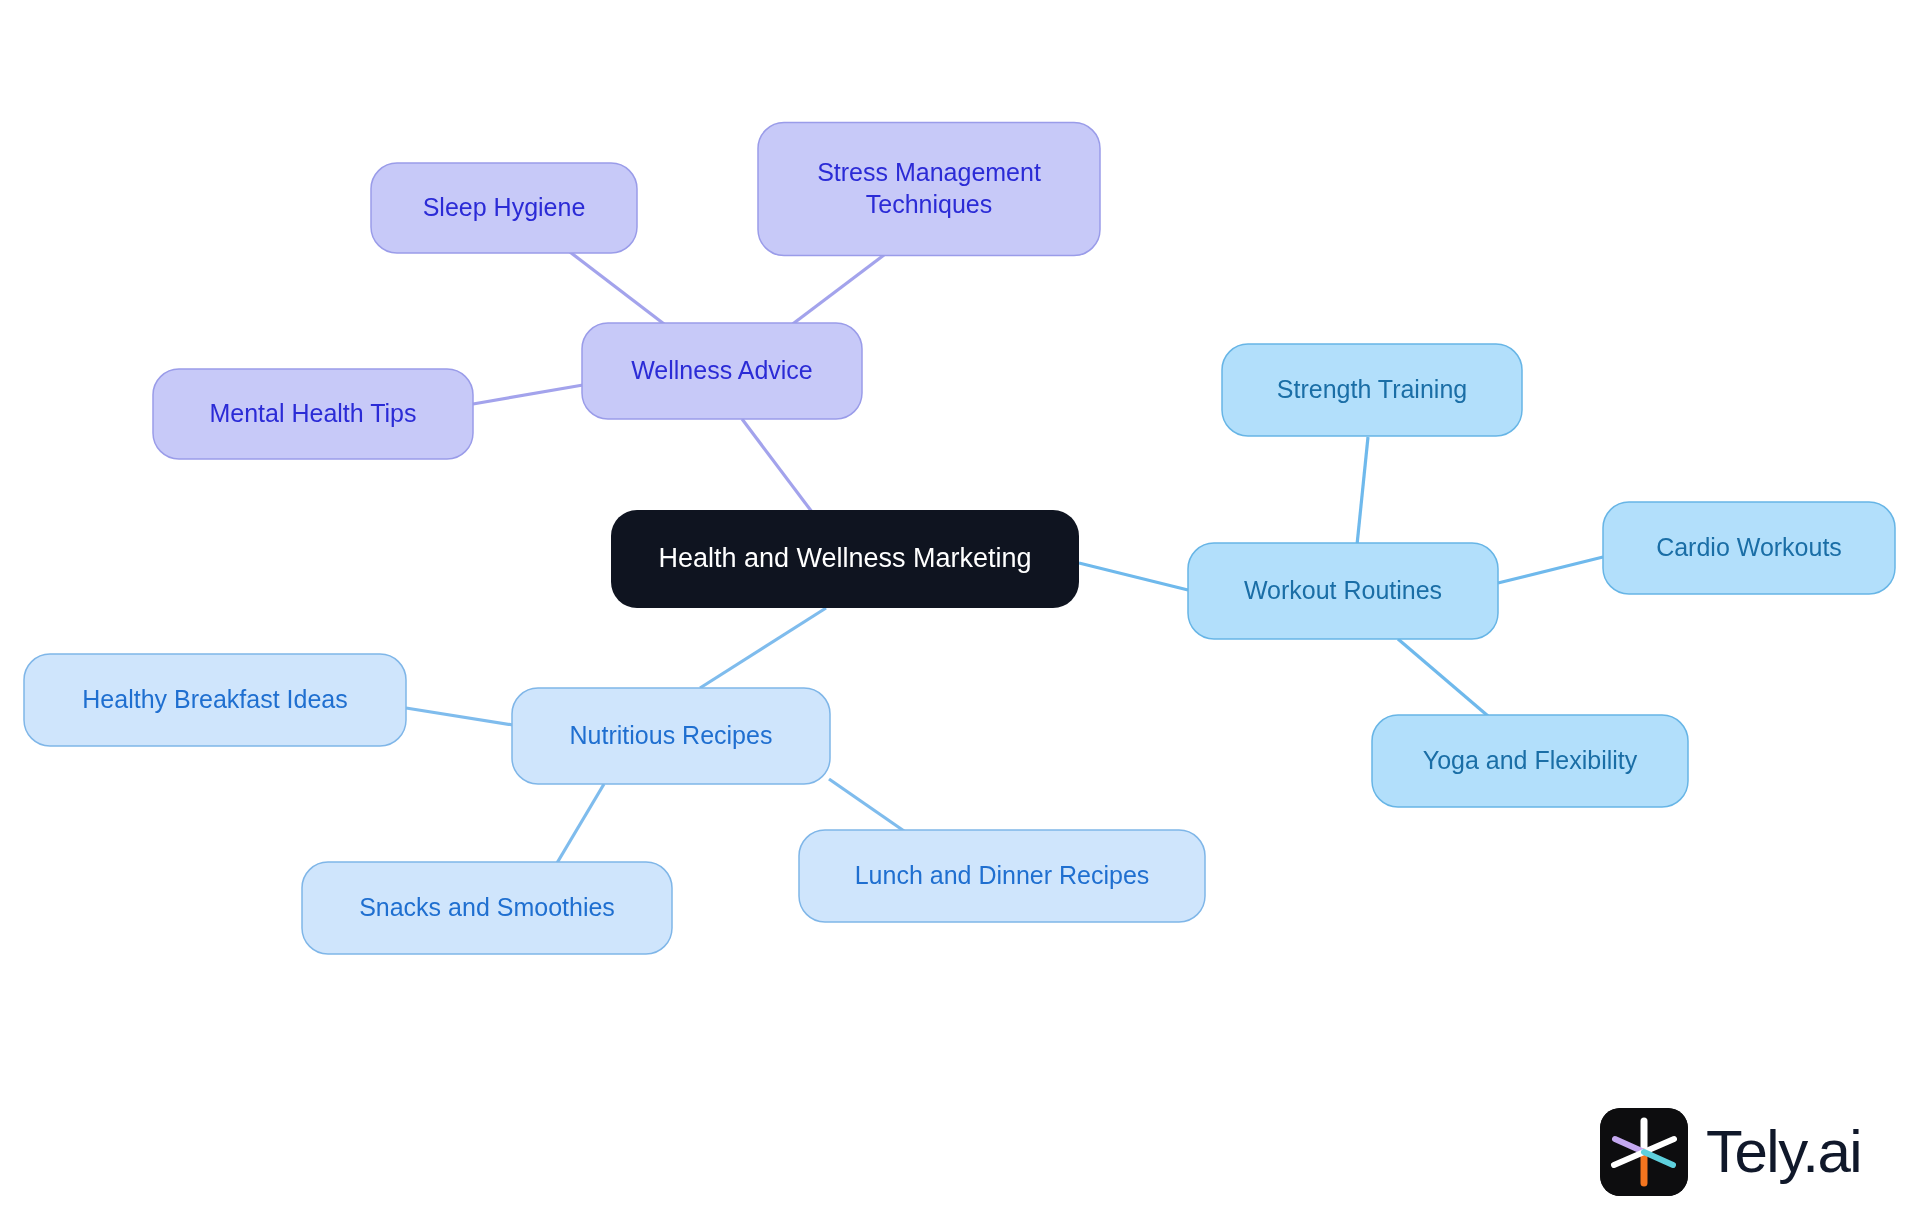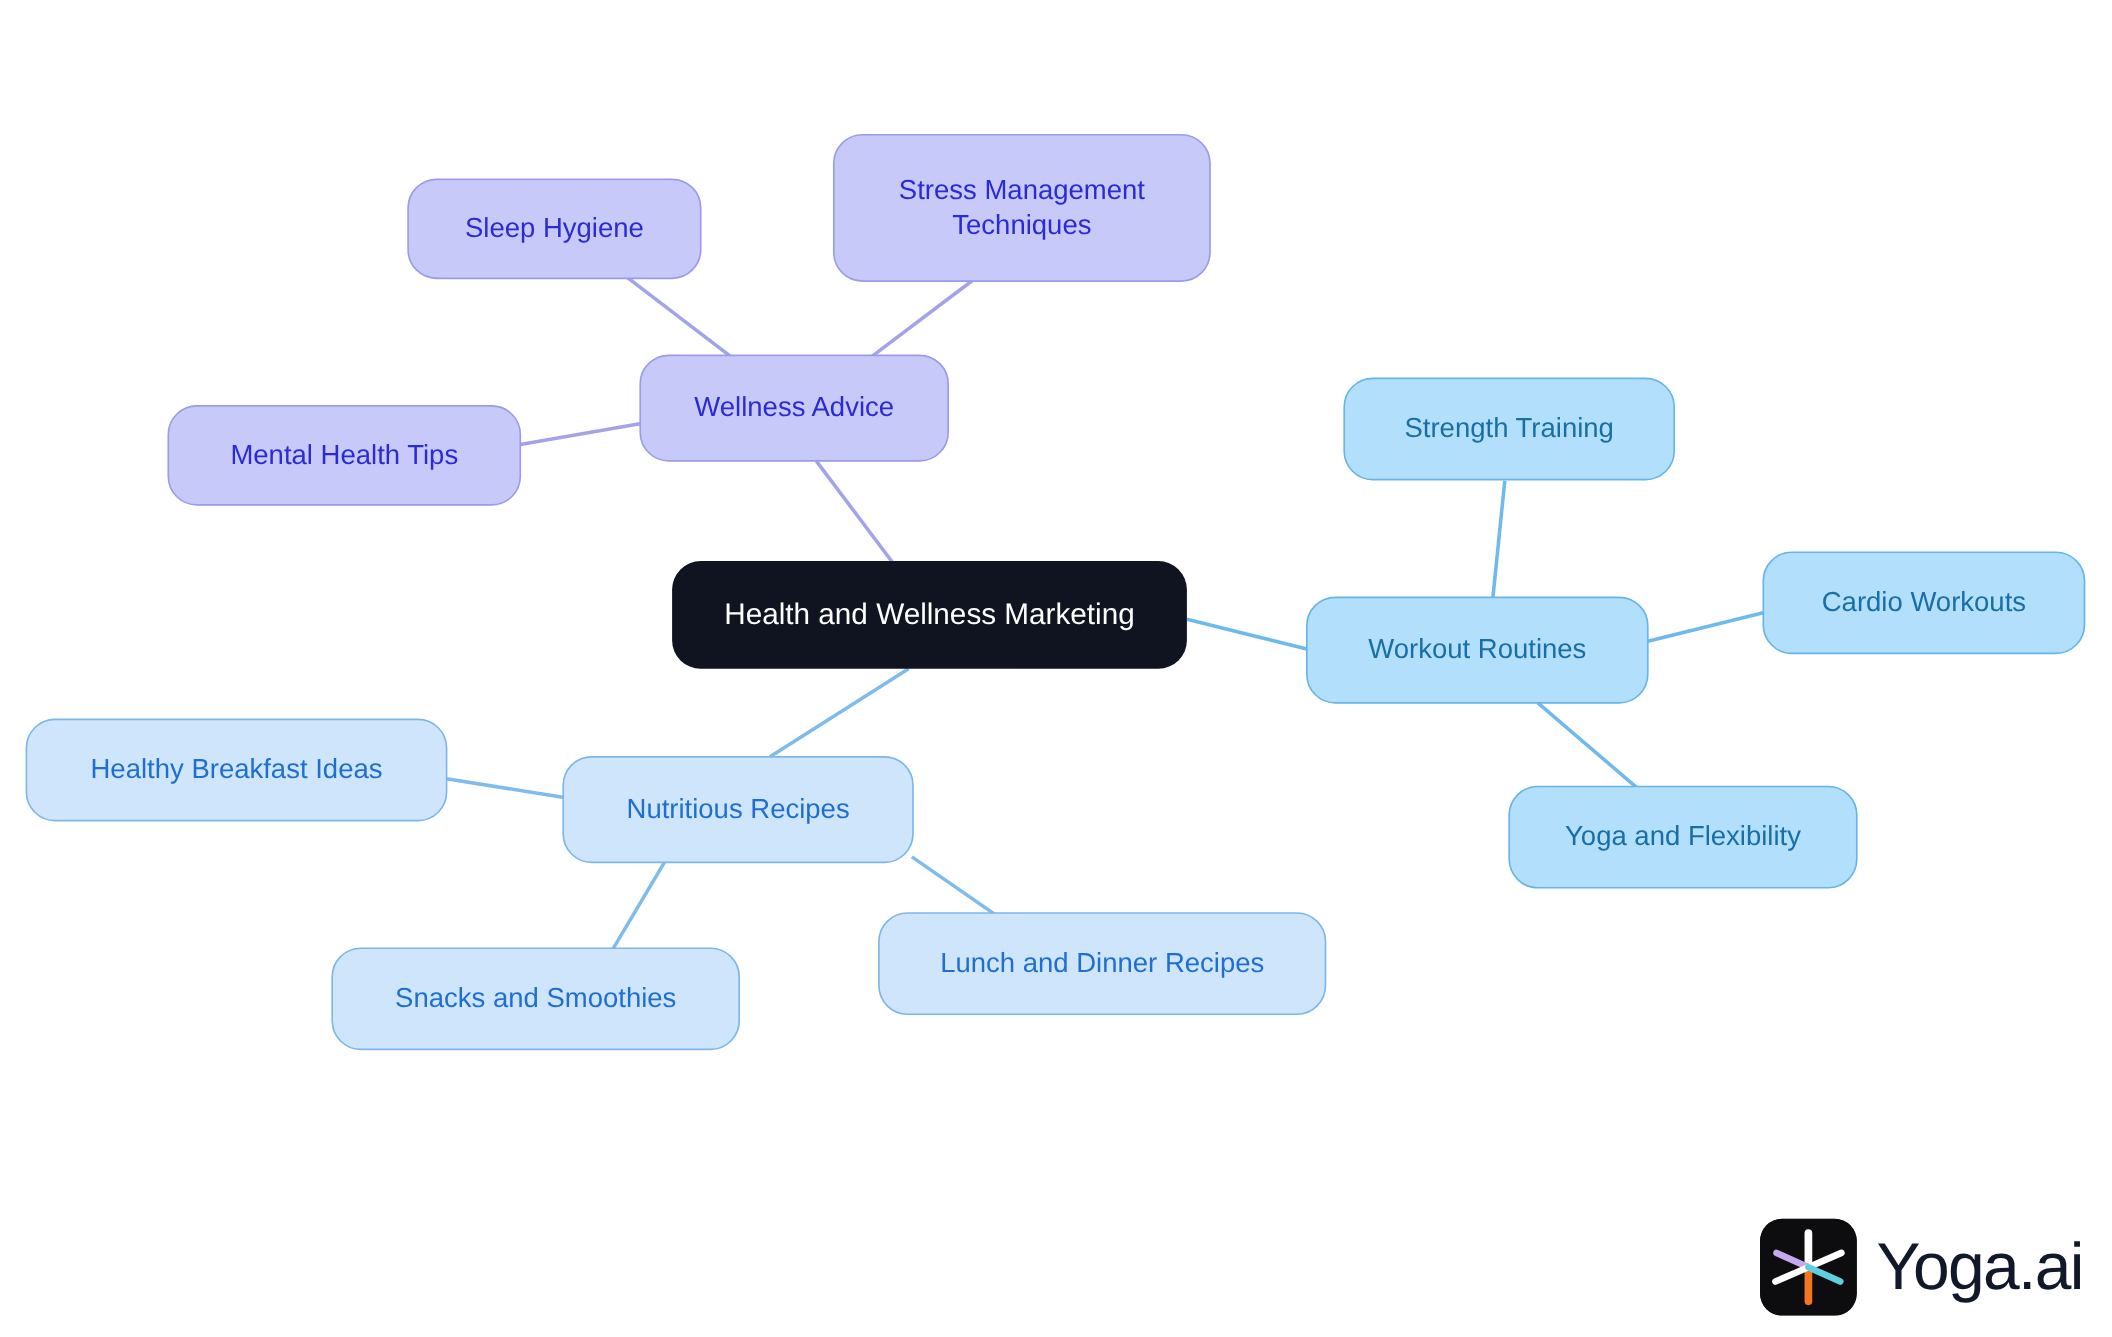--- a/index.html
+++ b/index.html
@@ -150,14 +150,14 @@
     <rect x="0" y="0" width="88" height="88" rx="20" ry="20" fill="#0d0d0f"></rect>
     <g id="logo-spokes">
         <line x1="44" y1="44" x2="44" y2="13" stroke="#ffffff" stroke-width="7" stroke-linecap="round"></line>
         <line x1="44" y1="44" x2="44" y2="75" stroke="#f4751f" stroke-width="7" stroke-linecap="round"></line>
         <line x1="44" y1="44" x2="15" y2="31" stroke="#c4a8f0" stroke-width="6" stroke-linecap="round"></line>
         <line x1="44" y1="44" x2="14" y2="57" stroke="#ffffff" stroke-width="6" stroke-linecap="round"></line>
         <line x1="44" y1="44" x2="74" y2="31" stroke="#ffffff" stroke-width="6" stroke-linecap="round"></line>
         <line x1="44" y1="44" x2="73" y2="57" stroke="#5ed0dd" stroke-width="6" stroke-linecap="round"></line>
       </g>
   </svg>
-  <span id="brand-wordmark" style="color: rgb(16, 24, 42);">Yoga.ai</span>
+  <span id="brand-wordmark" style="color: rgb(16, 24, 42);">Tely.ai</span>
 </div>
 
 </body></html>

